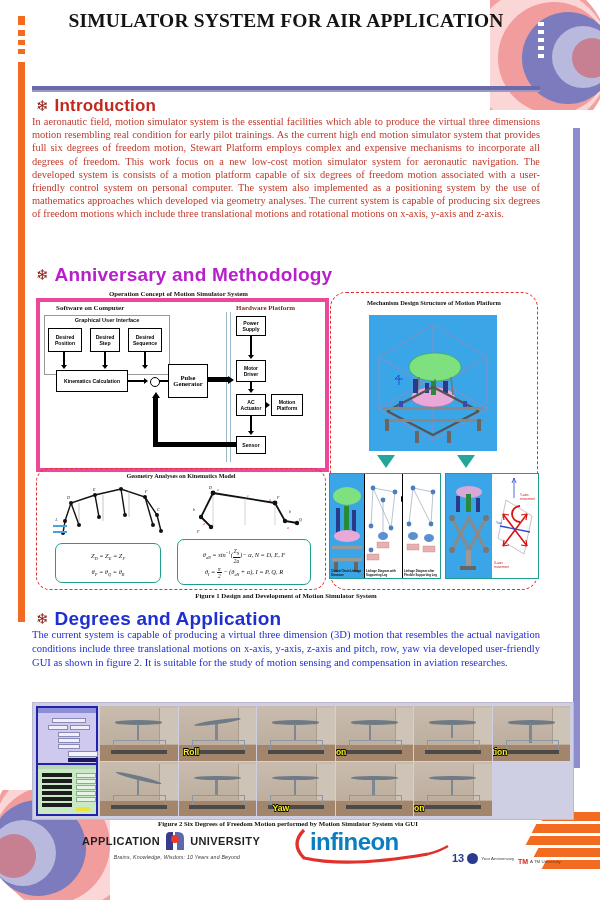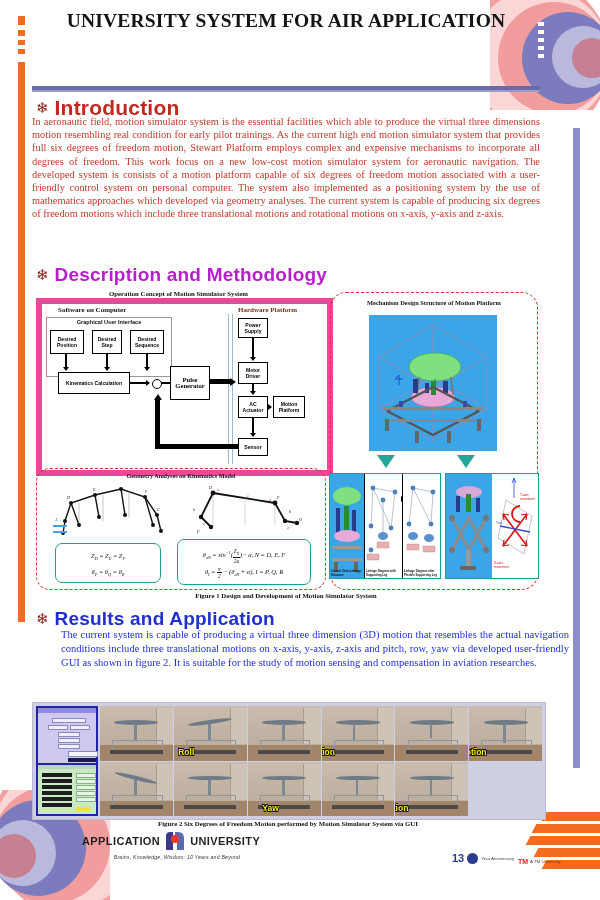--- a/index.html
+++ b/index.html
@@ -22,35 +22,35 @@
   
   .title{position:absolute;left:36px;top:8px;width:500px;text-align:center;
          font-family:"Liberation Serif",serif;font-weight:bold;font-size:19.5px;line-height:26px;color:#141414;letter-spacing:.2px;}
   .authors{position:absolute;left:36px;top:64px;width:500px;text-align:center;
            font-family:"Liberation Serif",serif;font-weight:bold;font-size:12.5px;color:#7a4a12;}
   .hrule{position:absolute;left:32px;top:86px;width:508px;height:4px;background:#6a6aa8;border-bottom:2px solid #9a9ac8;}
 
   
   .sec{position:absolute;display:flex;align-items:center;gap:6px;}
   .sec .glyph{font-size:15px;line-height:1;color:#8b1a10;}
-  .sec .txt{font-family:"Liberation Sans",sans-serif;font-weight:bold;font-size:21px;letter-spacing:.2px;}
+  .sec .txt{font-family:"Liberation Sans",sans-serif;font-weight:bold;font-size:17px;letter-spacing:.2px;}
   .sec-intro .txt{color:#c1281e;}
   .sec-desc .txt{color:#b81ecb;font-size:19px;}
   .sec-res .txt{color:#1f2fd0;font-size:19px;}
 
   
   .body-text{position:absolute;font-family:"Liberation Serif",serif;font-size:10.4px;line-height:13.2px;text-align:justify;}
   .intro-text{left:32px;top:115px;width:508px;color:#c0392b;}
-  .res-text{left:32px;top:628px;width:508px;color:#1f2fd0;font-size:10.6px;line-height:14px;margin-left:29px;}
+  .res-text{left:32px;top:628px;width:508px;color:#1f2fd0;font-size:10.6px;line-height:14px;}
 
   
   .fig1{position:absolute;left:36px;top:292px;width:500px;height:308px;}
   .cap{position:absolute;text-align:center;font-family:"Liberation Serif",serif;font-weight:bold;font-size:6.6px;color:#111;}
 
-  .panel-left{position:absolute;left:0;top:6px;width:285px;height:166px;border:6px solid #ec4899;background:#fff;}
+  .panel-left{position:absolute;left:0;top:6px;width:285px;height:166px;border:4px solid #ec4899;background:#fff;}
   .lbl-sw{position:absolute;left:16px;top:2px;font-family:"Liberation Serif",serif;font-weight:bold;font-size:7px;color:#111;}
   .lbl-hw{position:absolute;left:196px;top:2px;font-family:"Liberation Serif",serif;font-weight:bold;font-size:7px;color:#7a2f1b;}
   .gui-box{position:absolute;left:4px;top:13px;width:124px;height:58px;border:1px solid #999;}
   .gui-cap{position:absolute;top:1px;left:0;width:124px;text-align:center;font-family:"Liberation Sans",sans-serif;font-weight:bold;font-size:5.6px;color:#111;}
   .bk{position:absolute;border:1.4px solid #000;background:#fff;display:flex;align-items:center;justify-content:center;
       text-align:center;font-family:"Liberation Sans",sans-serif;font-weight:bold;font-size:5.1px;line-height:6.2px;color:#000;padding:1px;box-sizing:border-box;}
   .ar{position:absolute;background:#000;}
   .ahead{position:absolute;width:0;height:0;}
   .ahead.d{border-left:3.2px solid transparent;border-right:3.2px solid transparent;border-top:4.4px solid #000;}
   .ahead.r{border-top:3.2px solid transparent;border-bottom:3.2px solid transparent;border-left:4.4px solid #000;}
@@ -69,21 +69,21 @@
   
   .mech{position:absolute;left:294px;top:0;width:206px;height:296px;border:1.6px dashed #e03131;border-radius:16px;}
   .mech-cap{position:absolute;top:6px;left:0;width:206px;text-align:center;font-family:"Liberation Serif",serif;font-weight:bold;font-size:6.4px;color:#111;}
   .cad{position:absolute;background:#3aa6e8;}
   .grn-arrow{position:absolute;width:0;height:0;border-left:9px solid transparent;border-right:9px solid transparent;border-top:13px solid #26a69a;}
   .sub-panel{position:absolute;border:1px solid #1f9d8e;background:#fff;display:flex;}
   .mini-cap{position:absolute;bottom:1px;font-family:"Liberation Sans",sans-serif;font-size:2.9px;line-height:3.4px;color:#111;font-weight:bold;}
   .blk-arrow{position:absolute;width:0;height:0;border-top:3.4px solid transparent;border-bottom:3.4px solid transparent;border-left:5px solid #000;}
 
   
-  .fig2{position:absolute;left:32px;top:702px;width:512px;height:116px;border:1px solid #b9b9d4;background:#cfcfe4;}
+  .fig2{position:absolute;left:32px;top:702px;width:512px;height:116px;border:1px solid #b9b9d4;background:#cfcfe4;padding-left:28px;}
   .gui-panel{position:absolute;left:3px;top:3px;width:62px;height:110px;border:2px solid #2222aa;box-sizing:border-box;background:#d6d2ee;}
   .gui-top{position:absolute;left:0;top:0;width:100%;height:54%;box-sizing:border-box;border-bottom:2px solid #2222aa;background:#cfc9ef;}
   .gui-bot{position:absolute;left:0;bottom:0;width:100%;height:46%;box-sizing:border-box;background:#c9e8c4;}
   .gui-tbar{position:absolute;left:0;top:0;width:100%;height:5px;background:#8d8dd8;}
   .gui-row{position:absolute;height:3px;background:#efeffa;border:.4px solid #8a8ab8;}
   .gui-dark{position:absolute;height:4px;background:#1a1a5a;}
   .gui-lrow{position:absolute;height:3.4px;background:#1d1d1d;}
   .gui-lbl{position:absolute;height:3.2px;background:#e7f3e4;border:.4px solid #8ab088;}
   .gui-yellow{position:absolute;height:3.4px;background:#f2e03a;}
   .photos{position:absolute;left:67px;top:3px;right:3px;bottom:3px;display:grid;grid-template-columns:repeat(6,1fr);grid-template-rows:repeat(2,1fr);gap:1px;}
@@ -151,33 +151,33 @@
 
   <div class="stripes">
     <div class="stripe" style="right:-6px;top:2px;width:62px;"></div>
     <div class="stripe" style="right:-6px;top:14px;width:72px;"></div>
     <div class="stripe" style="right:-6px;top:26px;width:78px;"></div>
     <div class="stripe" style="right:-6px;top:38px;width:70px;"></div>
     <div class="stripe" style="right:-6px;top:50px;width:62px;"></div>
   </div>
 
   <div class="title">
-    <div>UNIVERSITY SYSTEM FOR AIR APPLICATION</div>
+    <div>SIMULATOR SYSTEM FOR AIR APPLICATION</div>
   </div>
   <div class="hrule"></div>
 
   <div class="sec sec-intro" style="left:36px;top:96px;">
     <span class="glyph">❄</span>
     <span class="txt">Introduction</span>
   </div>
   <div class="body-text intro-text">In aeronautic field, motion simulator system is the essential facilities which able to produce the virtual three dimensions motion resembling real condition for early pilot trainings. As the current high end motion simulator system that provides full six degrees of freedom motion, Stewart Platform employs complex and expensive mechanisms to incorporate all degrees of freedom. This work focus on a new low-cost motion simulator system for aeronautic navigation. The developed system is consists of a motion platform capable of six degrees of freedom motion associated with a user-friendly control system on personal computer. The system also implemented as a positioning system by the use of mathematics approaches which developed via geometry analyses. The current system is capable of producing six degrees of freedom motions which include three translational motions and rotational motions on x-axis, y-axis and z-axis.</div>
 
   <div class="sec sec-desc" style="left:36px;top:264px;">
     <span class="glyph">❄</span>
-    <span class="txt">Description and Methodology</span>
+    <span class="txt">Anniversary and Methodology</span>
   </div>
 
   <div class="fig1">
 
     <div class="cap" style="left:0;top:-2px;width:285px;font-size:6.8px;">Operation Concept of Motion Simulator System</div>
 
     <div class="panel-left">
       <div class="lbl-sw">Software on Computer</div>
       <div class="lbl-hw">Hardware Platform</div>
       <div class="divider-v" style="left:186px;top:10px;height:150px;"></div>
@@ -495,21 +495,21 @@
           </svg>
         </div>
       </div>
     </div>
 
     <div class="cap" style="left:0;top:300px;width:500px;font-size:6.8px;">Figure 1 Design and Development of  Motion Simulator System</div>
   </div>
 
   <div class="sec sec-res" style="left:36px;top:608px;">
     <span class="glyph">❄</span>
-    <span class="txt">Results and Application</span>
+    <span class="txt">Degrees and Application</span>
   </div>
   <div class="body-text res-text">The current system is capable of producing a virtual three dimension (3D) motion that resembles the actual navigation conditions include three translational motions on x-axis, y-axis, z-axis and pitch, row, yaw  via developed user-friendly GUI as shown in figure 2.  It is suitable for the study of motion sensing and compensation in aviation researches.</div>
 
   <div class="fig2">
     <div class="gui-panel">
       <div class="gui-top">
         <div class="gui-tbar"></div>
         <div class="gui-row" style="left:14px;top:10px;width:32px;"></div>
         <div class="gui-row" style="left:10px;top:17px;width:18px;"></div>
         <div class="gui-row" style="left:32px;top:17px;width:18px;"></div>
@@ -676,20 +676,27 @@
         <svg width="22" height="22" viewBox="0 0 22 22">
           <path d="M2 20 L2 6 Q2 2 6 2 L9 2 L9 20 Z" fill="#3a3a8c"></path>
           <path d="M11 2 L14 2 Q20 2 20 8 L20 20 L13 20 L13 8 Q13 6 11 6 Z" fill="#5a6ab0"></path>
           <circle cx="11" cy="9" r="4" fill="#e8392a"></circle>
         </svg>
       </span>
       <span class="mmu-word">UNIVERSITY</span>
     </div>
     <div class="mmu-tag">Brains, Knowledge, Wisdom: 10 Years and Beyond</div>
 
+    <div class="infineon">
+      <svg class="inf-swoosh" viewBox="0 0 168 40">
+        <path d="M16 6 Q2 20 16 34 Q60 44 140 30" stroke="#e0312b" stroke-width="3.2" fill="none"></path>
+        <path d="M140 30 Q152 27 160 22" stroke="#e0312b" stroke-width="2.4" fill="none"></path>
+      </svg>
+      <span class="inf-text">infineon</span>
+    </div>
 
     <div class="anniv">
       <span class="anniv-10">13</span>
       <span style="width:11px;height:11px;border-radius:50%;background:#2a3b8f;display:inline-block;"></span>
       <span class="tm-sub">Year Anniversary</span>
     </div>
     <div style="position:absolute;left:518px;top:40px;display:flex;align-items:center;gap:2px;">
       <span class="tm-logo">TM</span>
       <span class="tm-sub">A TM University</span>
     </div>

